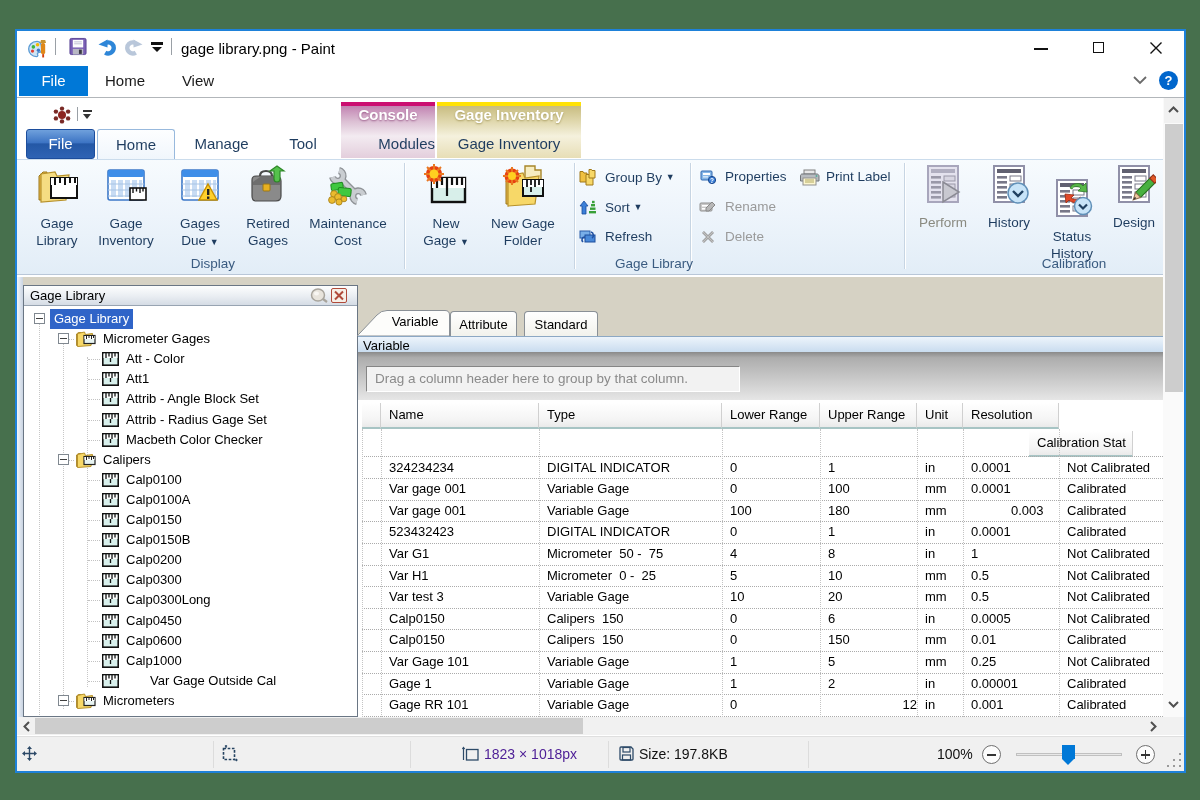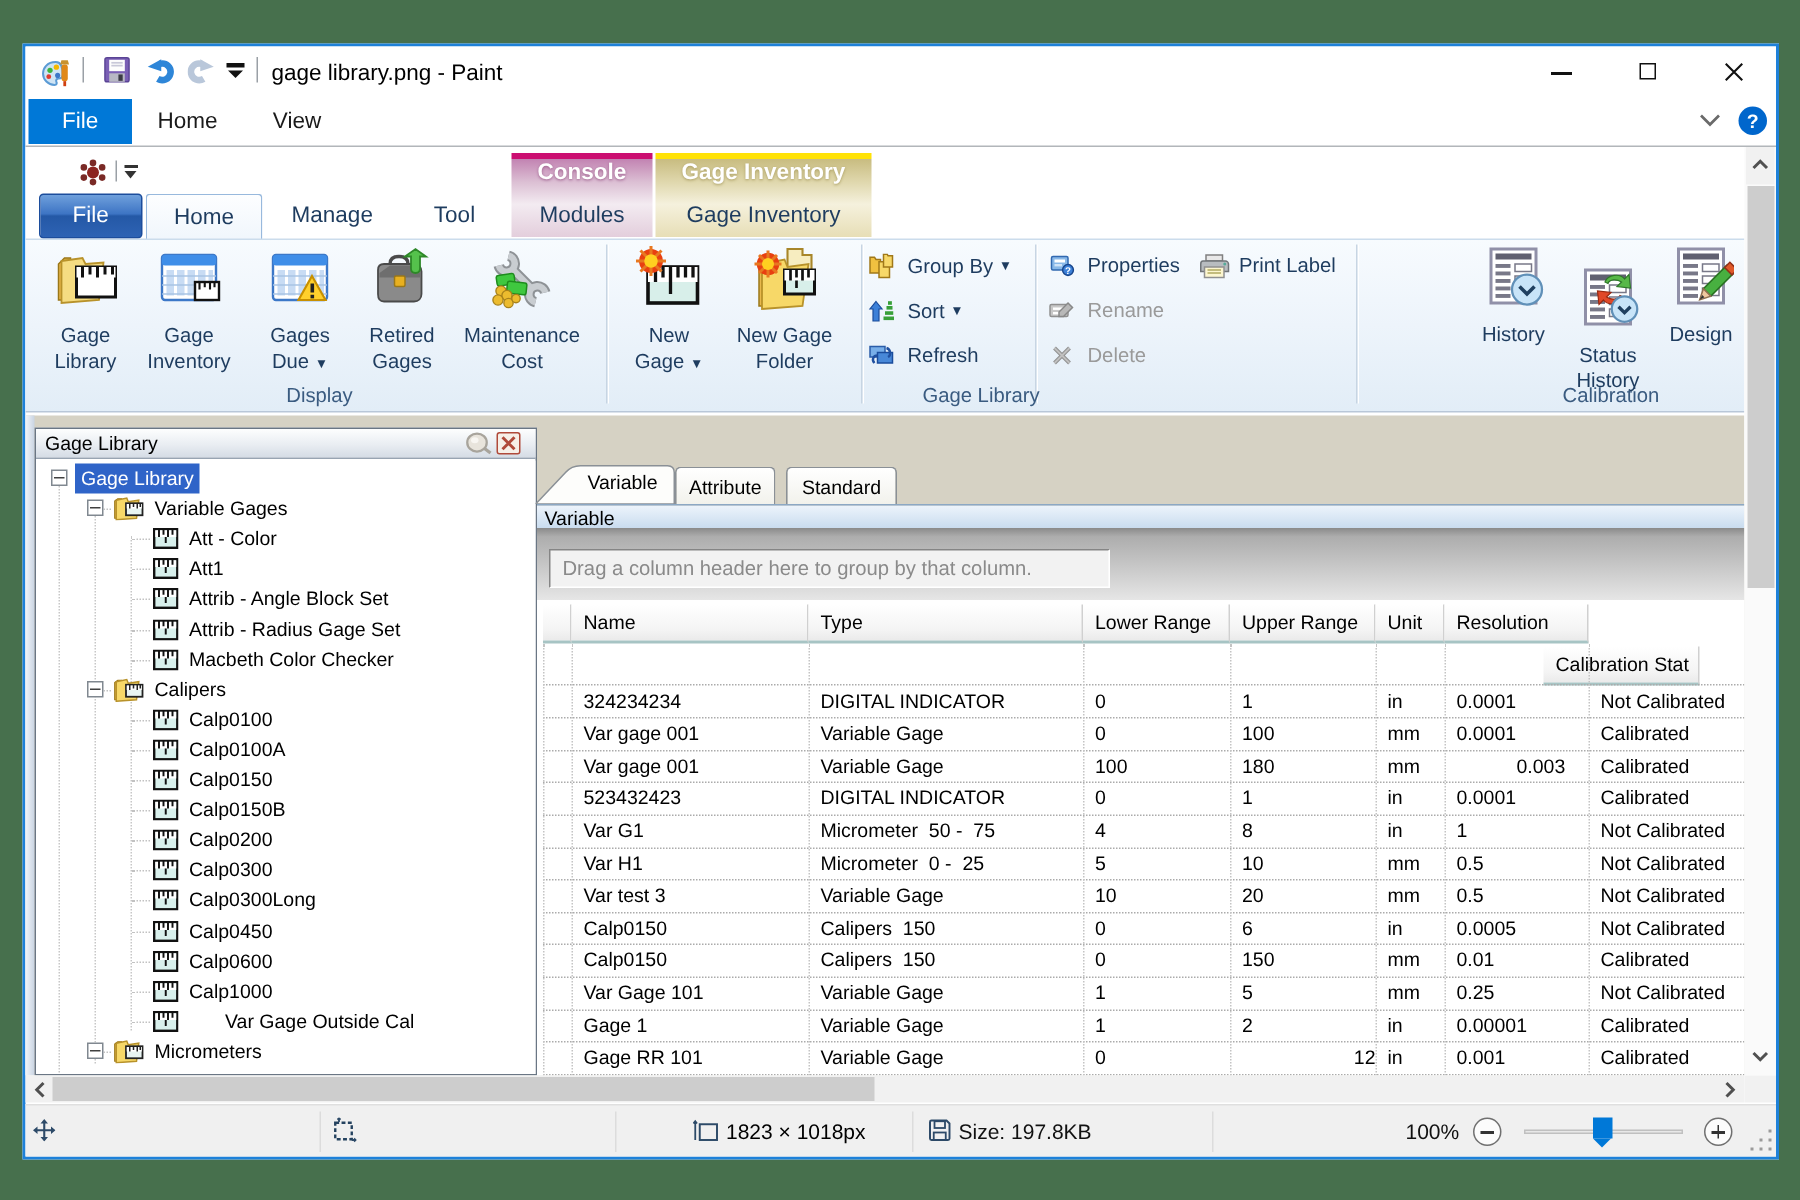--- a/index.html
+++ b/index.html
@@ -115,21 +115,21 @@
 <div class="abs" style="left:66px;top:12px;width:9px;height:1.5px;background:#333"></div>
 <div class="abs" style="left:66px;top:15.5px;width:0;height:0;border-left:4.5px solid transparent;border-right:4.5px solid transparent;border-top:5px solid #333"></div>
 <div class="modtab" style="left:324px;width:94px;background:linear-gradient(180deg,#C283B2 0%,#DCC0D4 30%,#F3EBF1 58%,#E3CEDC 100%);border-top:4px solid #CB0E71;"></div>
 <div class="abs" style="left:324px;top:8px;width:94px;height:22px;font-weight:bold;font-size:15px;color:#fff;text-align:center;text-shadow:0 1px 2px #9c5f8c;">Console</div>
 <div class="modtab" style="left:420px;width:144px;background:linear-gradient(180deg,#C8BC80 0%,#E0D8AE 30%,#F5F1DD 58%,#E7DEB6 100%);border-top:4px solid #FFE206;"></div>
 <div class="abs" style="left:420px;top:8px;width:144px;height:22px;font-weight:bold;font-size:15px;color:#fff;text-align:center;text-shadow:0 1px 2px #a89c60;">Gage Inventory</div>
 <div class="abs" style="left:9px;top:31px;width:69px;height:30px;background:linear-gradient(180deg,#6FA0DC 0%,#3D74C4 45%,#2458A6 50%,#2E63B4 100%);border:1px solid #1C4D9C;border-radius:3px;color:#fff;font-size:15px;text-align:center;line-height:28px;">File</div>
 <div class="abs" style="left:80px;top:31px;width:78px;height:31px;background:linear-gradient(180deg,#FDFEFF,#F0F6FC);border:1px solid #98B9DD;border-bottom:none;border-radius:3px 3px 0 0;color:#1E3C5F;font-size:15px;text-align:center;line-height:29px;">Home</div>
 <div class="ribtab" style="left:158px;width:93px;">Manage</div>
 <div class="ribtab" style="left:251px;width:70px;">Tool</div>
-<div class="ribtab" style="left:324px;width:94px;">Modules</div>
+<div class="ribtab" style="left:324px;width:94px;text-align:right;">Modules</div>
 <div class="ribtab" style="left:420px;width:144px;">Gage Inventory</div>
 <div id="ribbon">
 <div class="rsep" style="left:387px"></div>
 <div class="rsep" style="left:557px"></div>
 <div class="rsep" style="left:673px"></div>
 <div class="rsep" style="left:887px"></div>
 <div class="rlabel" style="left:146px;width:100px;">Display</div>
 <div class="rlabel" style="left:587px;width:100px;">Gage Library</div>
 <div class="rlabel" style="left:1007px;width:100px;">Calibration</div>
 <div class="bigbtn" style="left:-3px;">
@@ -358,20 +358,42 @@
 <rect x="4" y="1" width="11" height="4" fill="#E8E8E8" stroke="#808080"></rect>
 <path d="M2 5 L17 5 C18 5 19 6 19 7 L19 12 L0.5 12 L0.5 7 C0.5 6 1 5 2 5 Z" fill="#B8BCC0" stroke="#707478"></path>
 <rect x="3" y="9" width="13" height="7" fill="#FCF6D0" stroke="#909090"></rect>
 <g stroke="#B0A860" stroke-width="1">
                 <path d="M5 11 L14 11"></path>
                 <path d="M5 13 L14 13"></path>
               </g>
 <circle cx="16.5" cy="7" r="1" fill="#5A9"></circle>
 </svg></div>
 <div class="smallbtn " style="left:809px;top:6px;">Print Label</div>
+<div class="abs" style="left:886px;top:2px;width:80px;text-align:center;">
+<div style="position:relative;height:53px;">
+              <div class="abs" style="left:18px;top:0;width:44px;height:44px;"><svg width="44" height="44" viewBox="0 0 44 44">
+<rect x="7" y="4" width="30" height="36" fill="#E4E2EE" stroke="#A8A6BC" stroke-width="2"></rect>
+<rect x="10" y="7" width="24" height="4" fill="#B0AEC0"></rect>
+<g fill="#9A98A8">
+                    <rect x="10" y="14" width="10" height="2.6"></rect>
+                    <rect x="10" y="19" width="10" height="2.6"></rect>
+                    <rect x="10" y="24" width="10" height="2.6"></rect>
+                    <rect x="10" y="29" width="10" height="2.6"></rect>
+                    <rect x="10" y="34" width="10" height="2.6"></rect>
+                  </g>
+<g fill="#D8D6E2" stroke="#9A98A8" stroke-width="1">
+                    <rect x="23" y="14" width="11" height="5"></rect>
+                    <rect x="23" y="22" width="11" height="5"></rect>
+                    <rect x="23" y="30" width="11" height="5"></rect>
+                  </g>
+<path d="M22 20 L38 30 L22 40 Z" fill="#C8C8D0" stroke="#8A8A94" stroke-width="1.5"></path>
+                </svg></div>
+            </div>
+<div style="font-size:13.5px;line-height:16.5px;color:#8A8A80;">Perform</div>
+</div>
 <div class="abs" style="left:952px;top:2px;width:80px;text-align:center;">
 <div style="position:relative;height:53px;">
               <div class="abs" style="left:18px;top:0;width:44px;height:44px;"><svg width="44" height="44" viewBox="0 0 44 44">
 <rect x="7" y="4" width="30" height="36" fill="#FFFFFF" stroke="#9090A8" stroke-width="2"></rect>
 <rect x="10" y="7" width="24" height="4" fill="#606070"></rect>
 <g fill="#787888">
                     <rect x="10" y="14" width="10" height="2.6"></rect>
                     <rect x="10" y="19" width="10" height="2.6"></rect>
                     <rect x="10" y="24" width="10" height="2.6"></rect>
                     <rect x="10" y="29" width="10" height="2.6"></rect>
@@ -489,21 +511,21 @@
 <path d="M2.5 3.5 L9.5 2 L10.5 4.5 L17.5 3.5 L16 15.5 L2.5 16.5 Z" fill="#F7D868" stroke="#B8922A" stroke-width="1"></path>
 <rect x="9" y="5.5" width="11" height="8" fill="#E8F4F2" stroke="#222" stroke-width="1.2"></rect>
 <rect x="9.5" y="6" width="10" height="3" fill="#fff"></rect>
 <g stroke="#222" stroke-width="1">
                     <path d="M11.5 5.5 L11.5 9"></path>
                     <path d="M14 5.5 L14 8"></path>
                     <path d="M16.5 5.5 L16.5 9"></path>
                     <path d="M18.5 5.5 L18.5 8"></path>
                   </g>
                 </svg></div>
-<div class="tn" style="left:79px;top:22.1px;">Variable Gages</div>
+<div class="tn" style="left:79px;top:22.1px;">Micrometer Gages</div>
 <div class="abs" style="left:78px;top:45.2px;width:17px;height:14px;"><svg width="17" height="14" viewBox="0 0 17 14">
 <rect x="0.8" y="0.8" width="15.4" height="12.4" fill="#D8F0EC" stroke="#111" stroke-width="1.6"></rect>
 <rect x="1.5" y="1.5" width="14" height="4.5" fill="#fff"></rect>
 <g stroke="#111" stroke-width="1.3">
                     <path d="M4 1 L4 6"></path>
                     <path d="M7 1 L7 4.5"></path>
                     <path d="M10 1 L10 6"></path>
                     <path d="M13 1 L13 4.5"></path>
                     <path d="M8.5 6 L8.5 10"></path>
                   </g>
@@ -878,21 +900,21 @@
       </svg>
 <svg class="abs" style="left:203px;top:8px" width="18" height="18" viewBox="0 0 18 18">
 <rect x="3.5" y="3.5" width="11" height="11" fill="none" stroke="#24425f" stroke-width="1.6" stroke-dasharray="2.6 1.6"></rect>
 <path d="M6 0.5 L6 3 M5 1.5 L6 0.5 L7 1.5" stroke="#2d4a68" stroke-width="1.2" fill="none"></path>
 <path d="M14.5 15 L17 15 M16 14 L17 15 L16 16" stroke="#2d4a68" stroke-width="1.2" fill="none"></path>
       </svg>
 <svg class="abs" style="left:445px;top:9px" width="17" height="15" viewBox="0 0 17 15">
 <rect x="4.5" y="3.5" width="11.5" height="10.5" fill="none" stroke="#2d4a68" stroke-width="1.3"></rect>
 <path d="M1.5 14 L1.5 2 M0.3 3 L1.5 1.5 L2.7 3" stroke="#2d4a68" stroke-width="1.2" fill="none"></path>
       </svg>
-<div class="abs" style="left:467px;top:0;height:49px;line-height:34px;font-size:14px;color:#000000">1823 × 1018px</div>
+<div class="abs" style="left:467px;top:0;height:49px;line-height:34px;font-size:14px;color:#4c1d95">1823 × 1018px</div>
 <svg class="abs" style="left:602px;top:9px" width="15" height="15" viewBox="0 0 15 15">
 <path d="M1 2 a1 1 0 0 1 1-1 L12 1 L14 3 L14 13 a1 1 0 0 1 -1 1 L2 14 a1 1 0 0 1 -1-1 Z" fill="none" stroke="#2d4a68" stroke-width="1.3"></path>
 <rect x="4" y="1.5" width="7" height="4.5" fill="none" stroke="#2d4a68" stroke-width="1.2"></rect>
 <rect x="3.5" y="9" width="8" height="5" fill="none" stroke="#2d4a68" stroke-width="1.2"></rect>
       </svg>
 <div class="abs" style="left:622px;top:0;height:34px;line-height:34px;font-size:14px;color:#111">Size: 197.8KB</div>
 <div class="abs" style="left:920px;top:0;height:34px;line-height:34px;font-size:14px;color:#111">100%</div>
 <div class="abs" style="left:965px;top:8px;width:19px;height:19px;border-radius:50%;border:1px solid #707070;background:#fcfcfc;">
         <div class="abs" style="left:4px;top:8px;width:9px;height:1.5px;background:#333"></div>
       </div>

